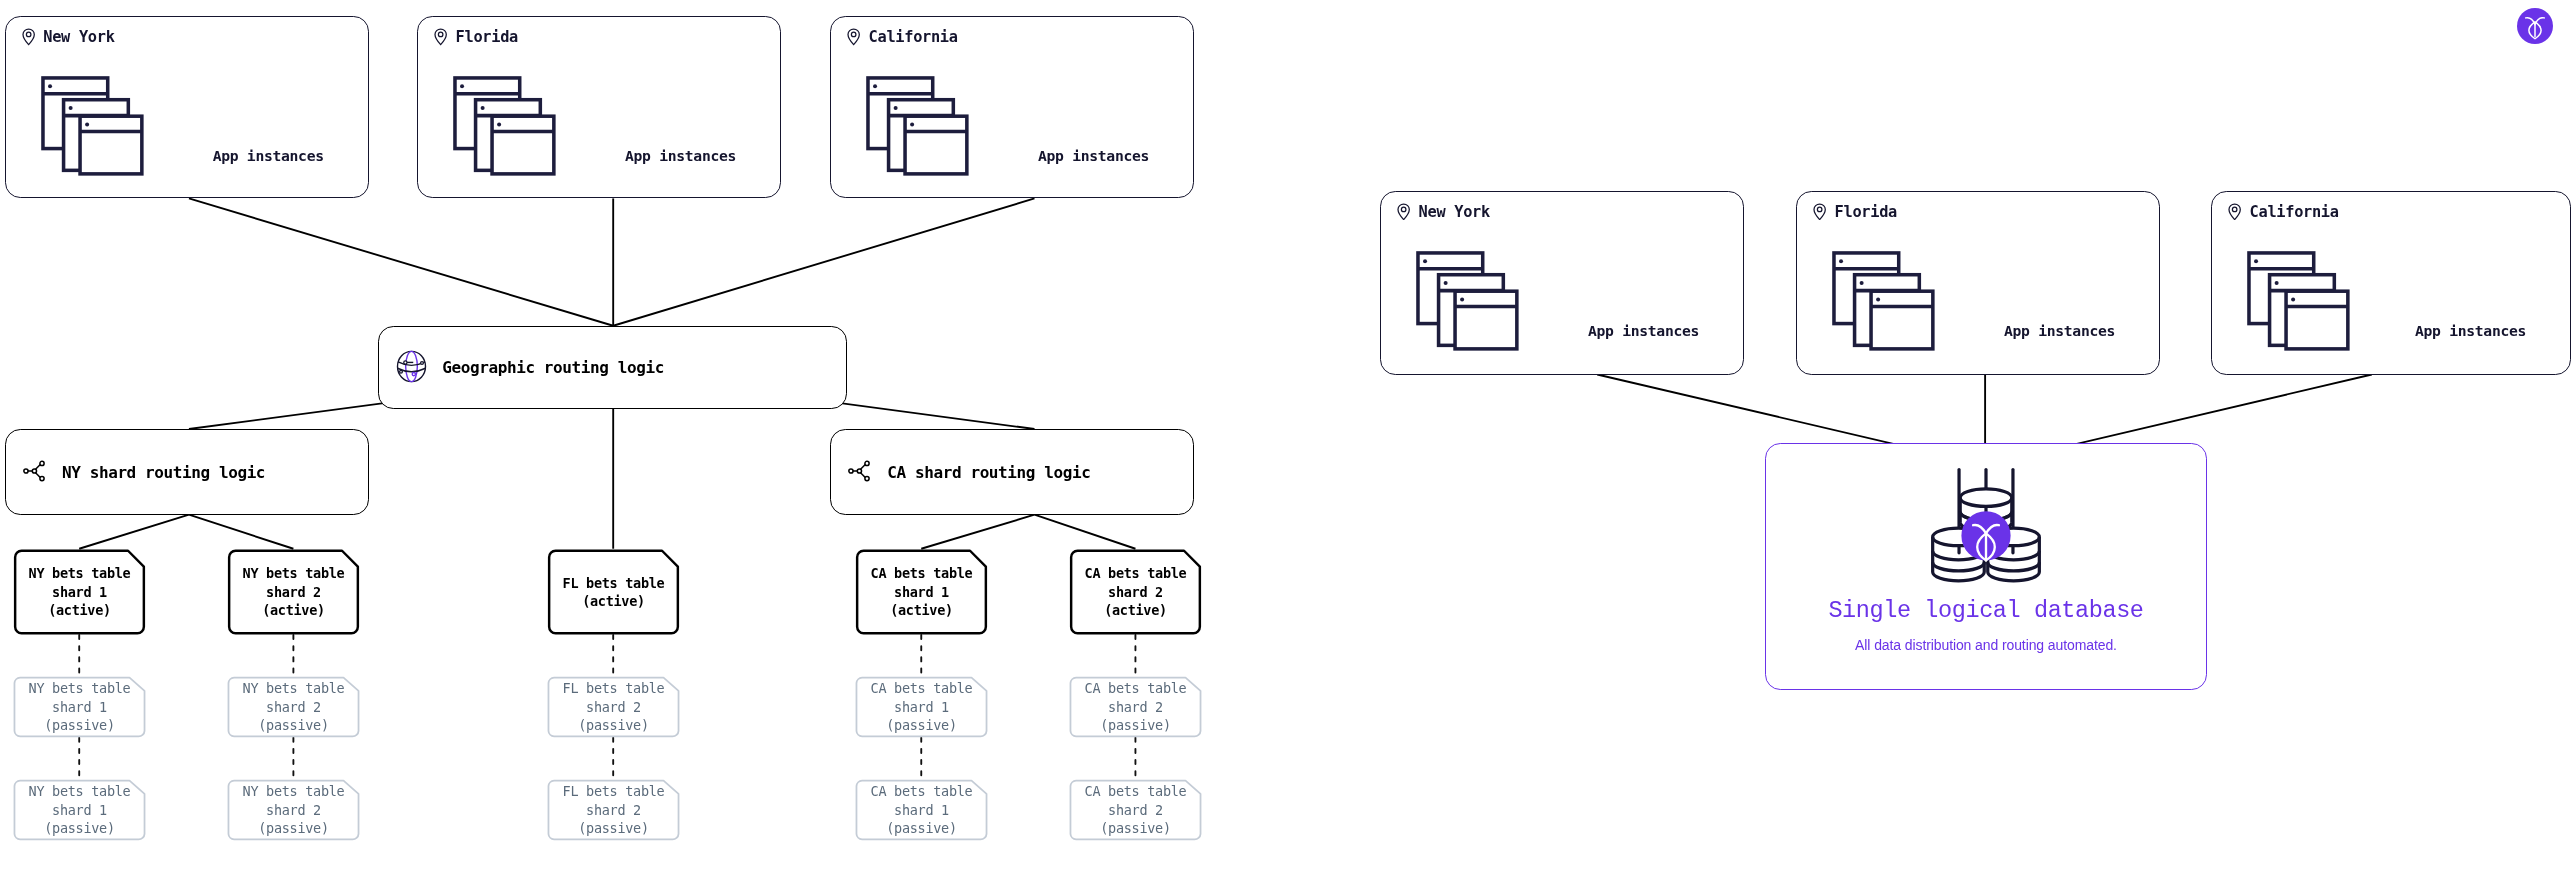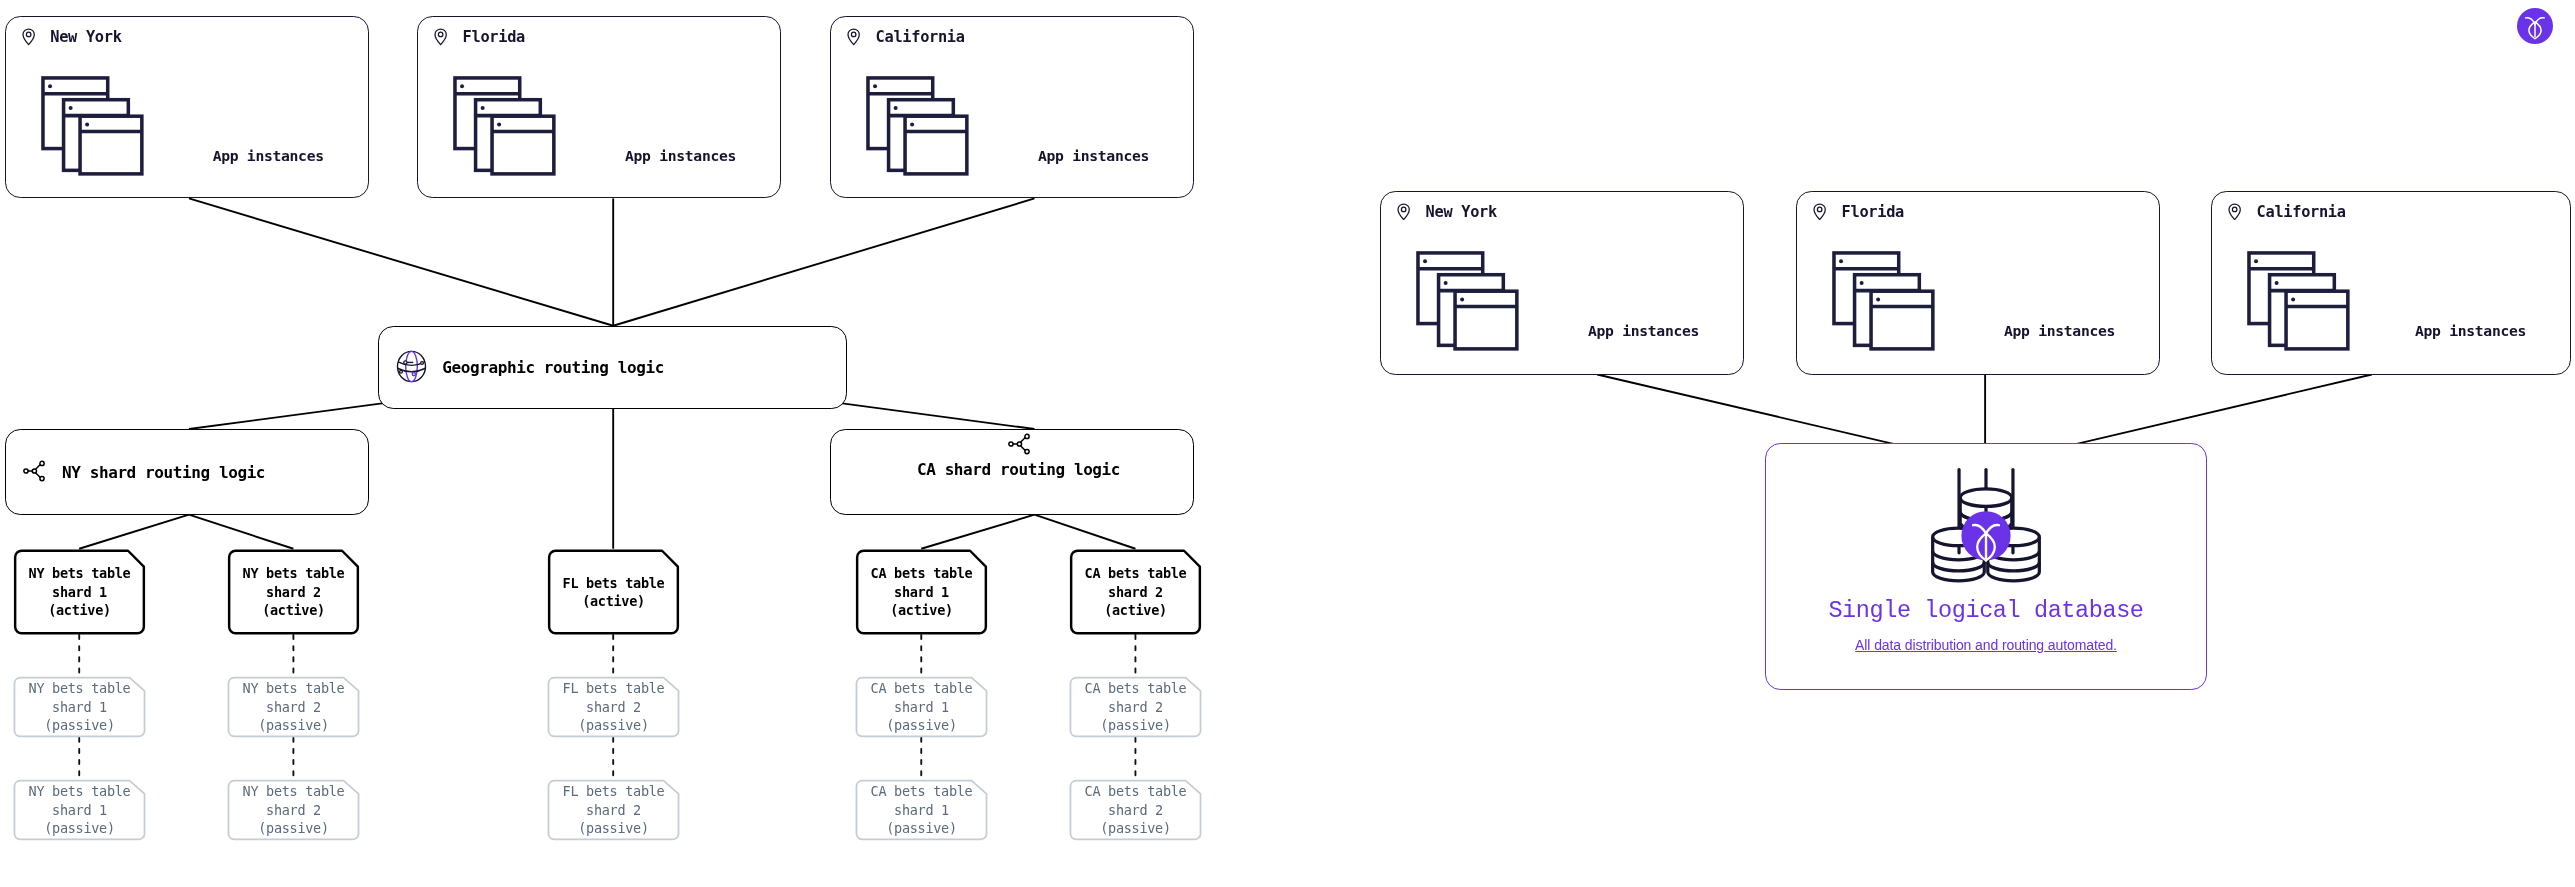--- a/index.html
+++ b/index.html
@@ -12,21 +12,21 @@
   .canvas{position:absolute;inset:0;}
   svg.wires{position:absolute;left:0;top:0;width:2576px;height:888px;pointer-events:none;}
 
   
   .node{position:absolute;box-sizing:border-box;background:#ffffff;}
 
   .loc-card{
     border:1.8px solid #15152e;border-radius:15.3px;
   }
   .loc-head{
-    position:absolute;left:15.3px;top:10.6px;display:flex;align-items:center;gap:14px;
+    position:absolute;left:15.3px;top:10.6px;display:flex;align-items:center;gap:7px;
   }
   .loc-name{
     font-family:"DejaVu Sans Mono","Liberation Mono",monospace;
     font-size:15.3px;font-weight:700;color:#15152e;letter-spacing:-0.3px;white-space:nowrap;
   }
   .pin-icon{width:15.3px;height:17.6px;display:block;}
 
   .app-stack{position:absolute;}
   .app-label{
     position:absolute;font-family:"DejaVu Sans Mono","Liberation Mono",monospace;
@@ -59,21 +59,21 @@
   .hero{
     position:absolute;border:1.8px solid #6a33e8;border-radius:15.3px;background:#fff;
     display:flex;flex-direction:column;align-items:center;
   }
   .hero-title{
     font-family:Liberation Mono, monospace;
     font-size:23.5px;font-weight:400;color:#6a33e8;letter-spacing:-0.4px;white-space:nowrap;
   }
   .hero-sub{
     font-family:"Liberation Sans","DejaVu Sans",sans-serif;
-    font-size:14px;font-weight:400;color:#6a33e8;letter-spacing:-0.1px;white-space:nowrap;text-decoration:underline;
+    font-size:14px;font-weight:400;color:#6a33e8;letter-spacing:-0.1px;white-space:nowrap;
   }
 
   .brand-badge{position:absolute;}
 </style>
 </head>
 <body>
 
 <div class="canvas">
 
   <svg class="wires" viewBox="0 0 4390 1513">
@@ -229,21 +229,21 @@
           <circle cx="8.5" cy="24" r="3.6" fill="#fff"></circle>
           <circle cx="23" cy="24" r="3.6" fill="#fff"></circle>
           <circle cx="36" cy="11" r="3.6" fill="#fff"></circle>
           <circle cx="36" cy="37" r="3.6" fill="#fff"></circle>
         </g>
       </svg>
     </span>
     <span class="logic-label">NY shard routing logic</span>
   </div>
 
-  <div class="node logic-box" style="left:830px;top:429px;width:364px;height:86px;flex-direction:column;">
+  <div class="node logic-box" style="left:830px;top:429px;width:364px;height:86px;">
     <span class="logic-icon">
       <svg width="28" height="28" viewBox="0 0 48 48">
         <g stroke="#000" stroke-width="2.6" fill="none">
           <path d="M12 24 H22"></path>
             <path d="M22 24 L33 13"></path>
             <path d="M22 24 L33 35"></path>
           <circle cx="8.5" cy="24" r="3.6" fill="#fff"></circle>
           <circle cx="23" cy="24" r="3.6" fill="#fff"></circle>
           <circle cx="36" cy="11" r="3.6" fill="#fff"></circle>
           <circle cx="36" cy="37" r="3.6" fill="#fff"></circle>

